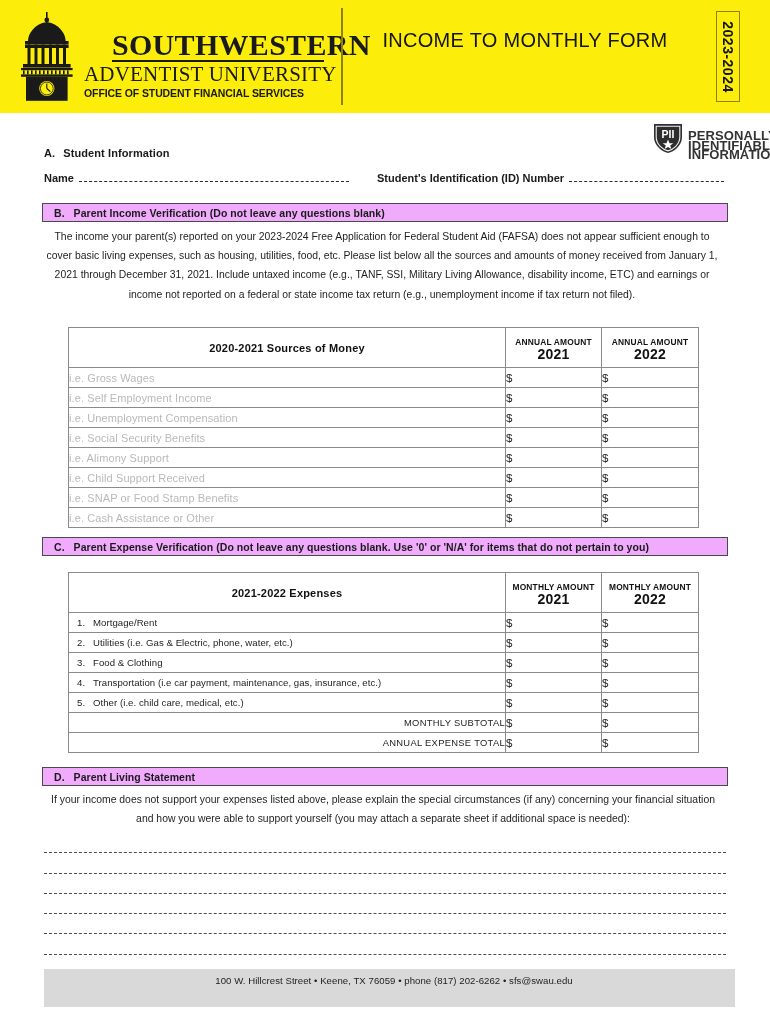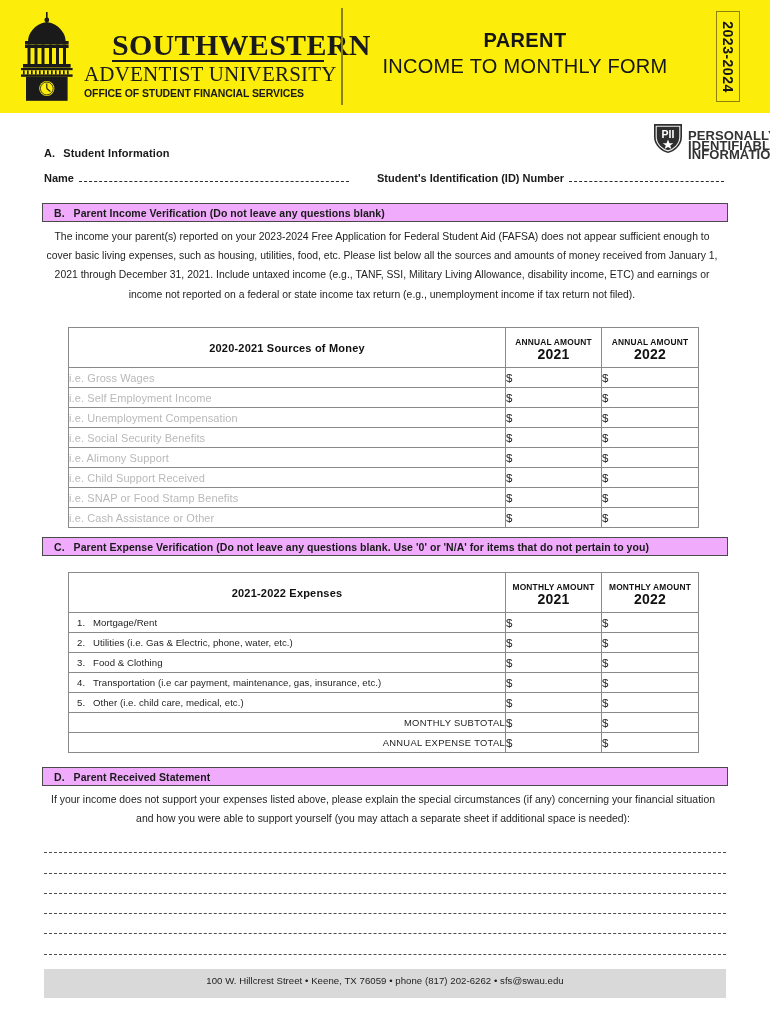--- a/index.html
+++ b/index.html
@@ -282,22 +282,23 @@
   }
   .wline {
     height: 19.3px;
     border-bottom: 1px dashed #4d4d4d;
   }
 
   
   .footer {
     position: absolute;
     left: 44px; top: 969px;
-    width: 682px; height: 29px;
+    width: 682px; height: 38px;
     background: #d9d9d9;
+    padding-left: 9px;
   }
   .footer span {
     display: block;
     text-align: center;
     line-height: 23px;
     font-size: 9.6px;
     color: #1d1d1d;
     letter-spacing: 0.05px;
   }
 </style>
@@ -353,21 +354,20 @@
     <div class="wordmark">
       <div class="wm-line1">SOUTHWESTERN</div>
       <div class="wm-line2">ADVENTIST UNIVERSITY</div>
       <div class="wm-line3">OFFICE OF STUDENT FINANCIAL SERVICES</div>
     </div>
   </div>
 
   <div class="header-divider"></div>
 
   <div class="header-title">
-    <div class="title-l1">PARENT</div>
     <div class="title-l2">INCOME TO MONTHLY FORM</div>
   </div>
 
   <div class="year-badge">
     <span>2023-2024</span>
   </div>
 </div>
 
 <div class="pii-badge">
   <svg class="pii-shield" width="32" height="32" viewBox="0 0 32 32">
@@ -521,21 +521,21 @@
       <tr>
         <td class="row-total">ANNUAL EXPENSE TOTAL</td>
         <td class="cell-dollar">$</td>
         <td class="cell-dollar">$</td>
       </tr>
     </tbody>
 </table>
 
 <div class="sec-box" id="sec-d-box">
   <div class="inner">
-    <span class="ltr">D.</span><span>Parent Received Statement</span>
+    <span class="ltr">D.</span><span>Parent Living Statement</span>
   </div>
 </div>
 
 <div class="para" id="para-d">If your income does not support your expenses listed above, please explain the special circumstances (if any) concerning your financial situation and how you were able to support yourself (you may attach a separate sheet if additional space is needed):</div>
 
 <div class="write-lines" id="write-lines">
     <div class="wline"></div>
     <div class="wline"></div>
     <div class="wline"></div>
     <div class="wline"></div>

